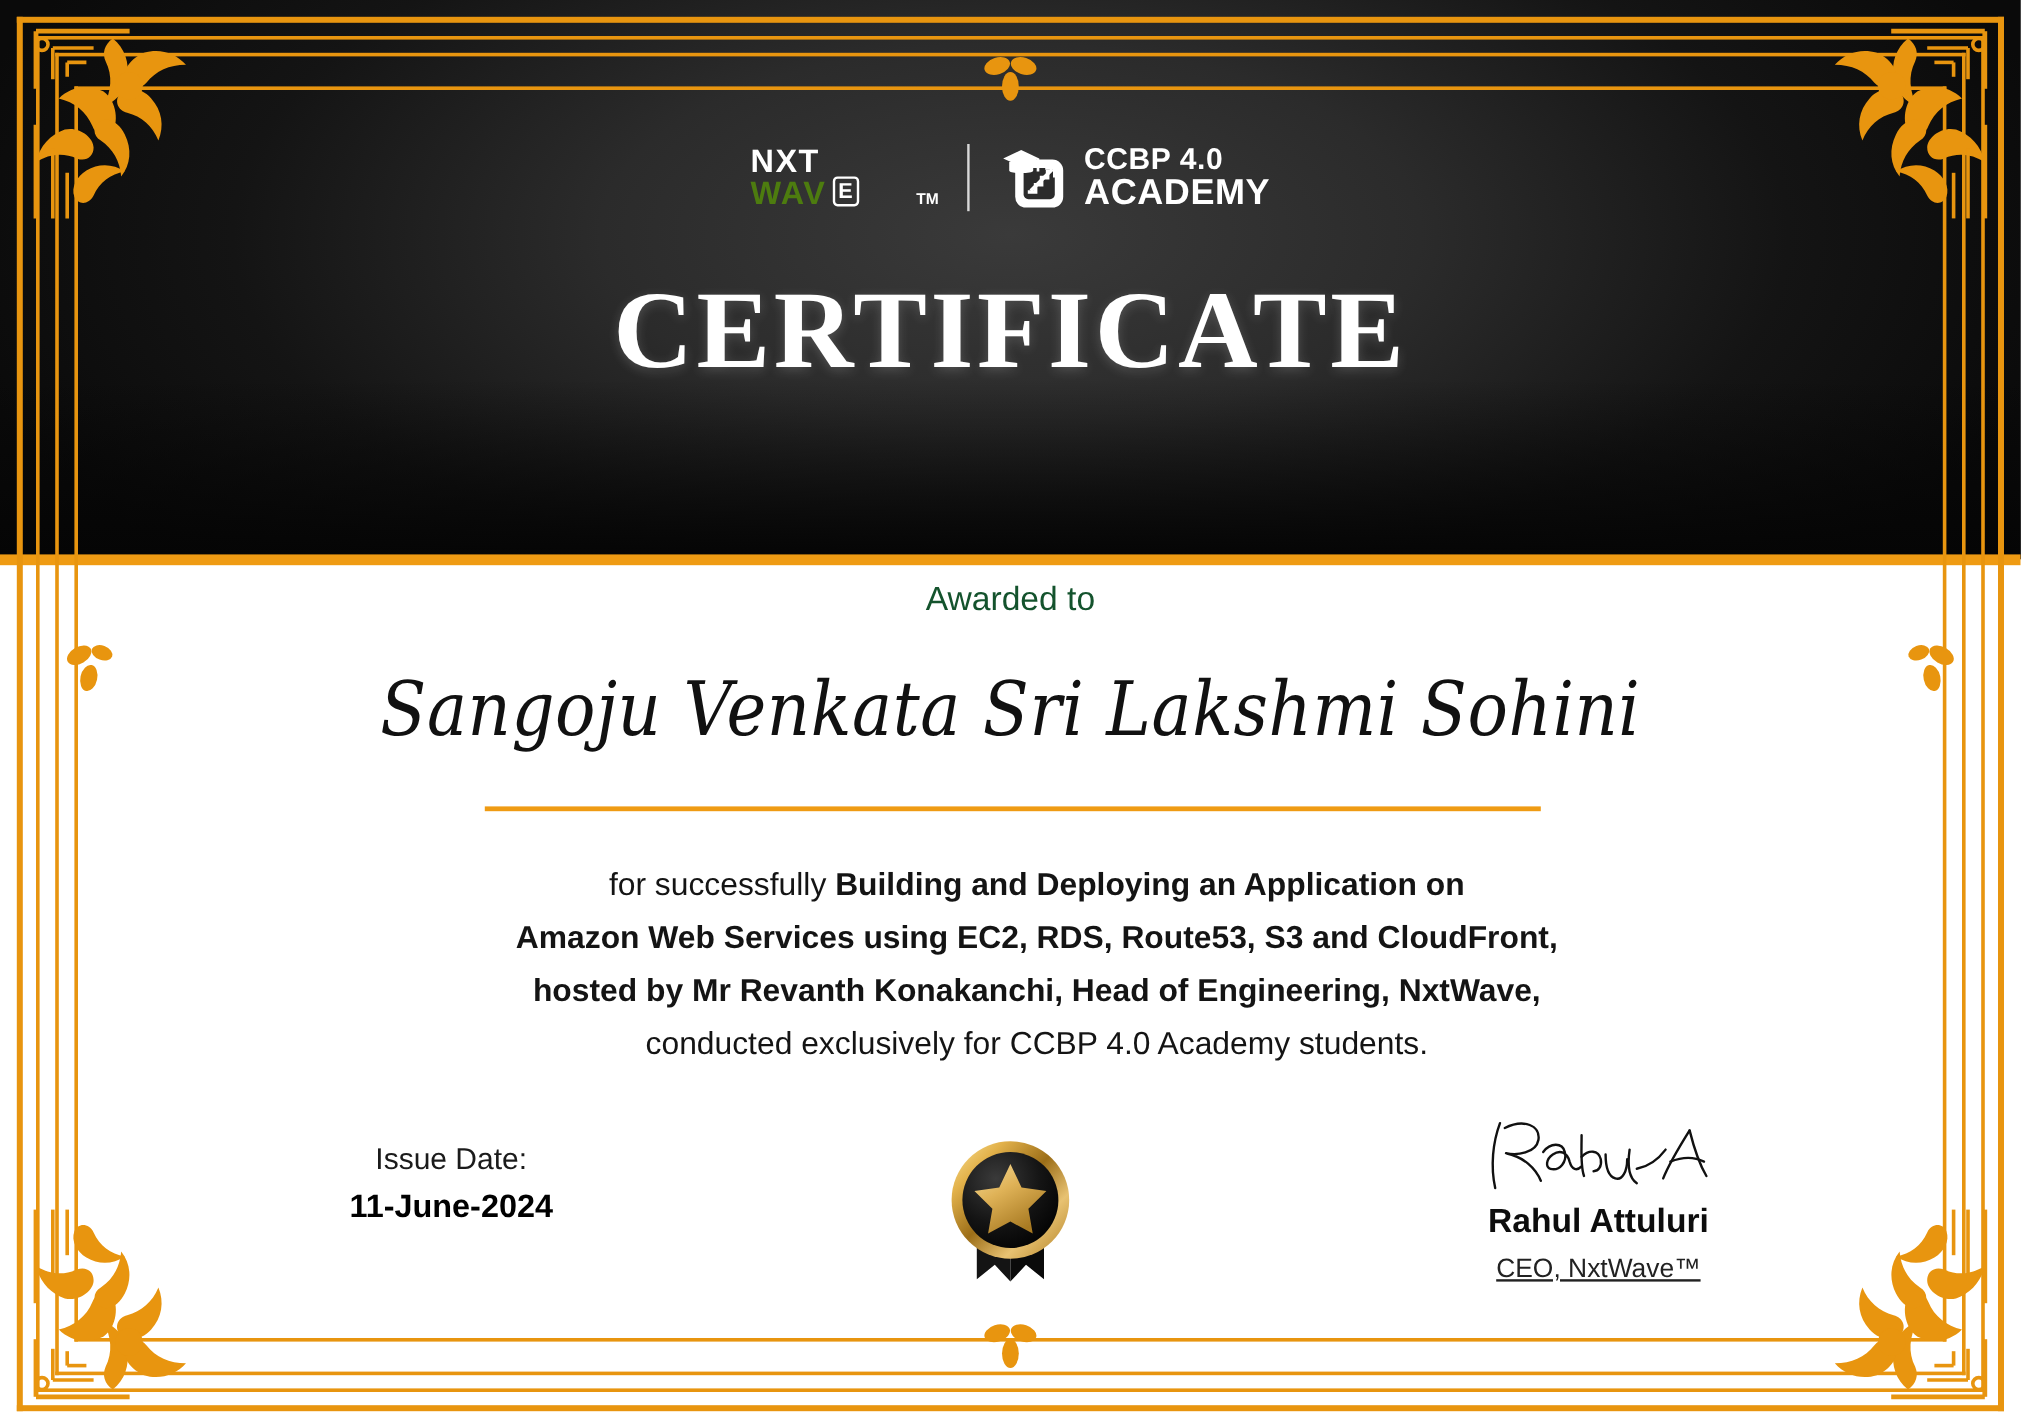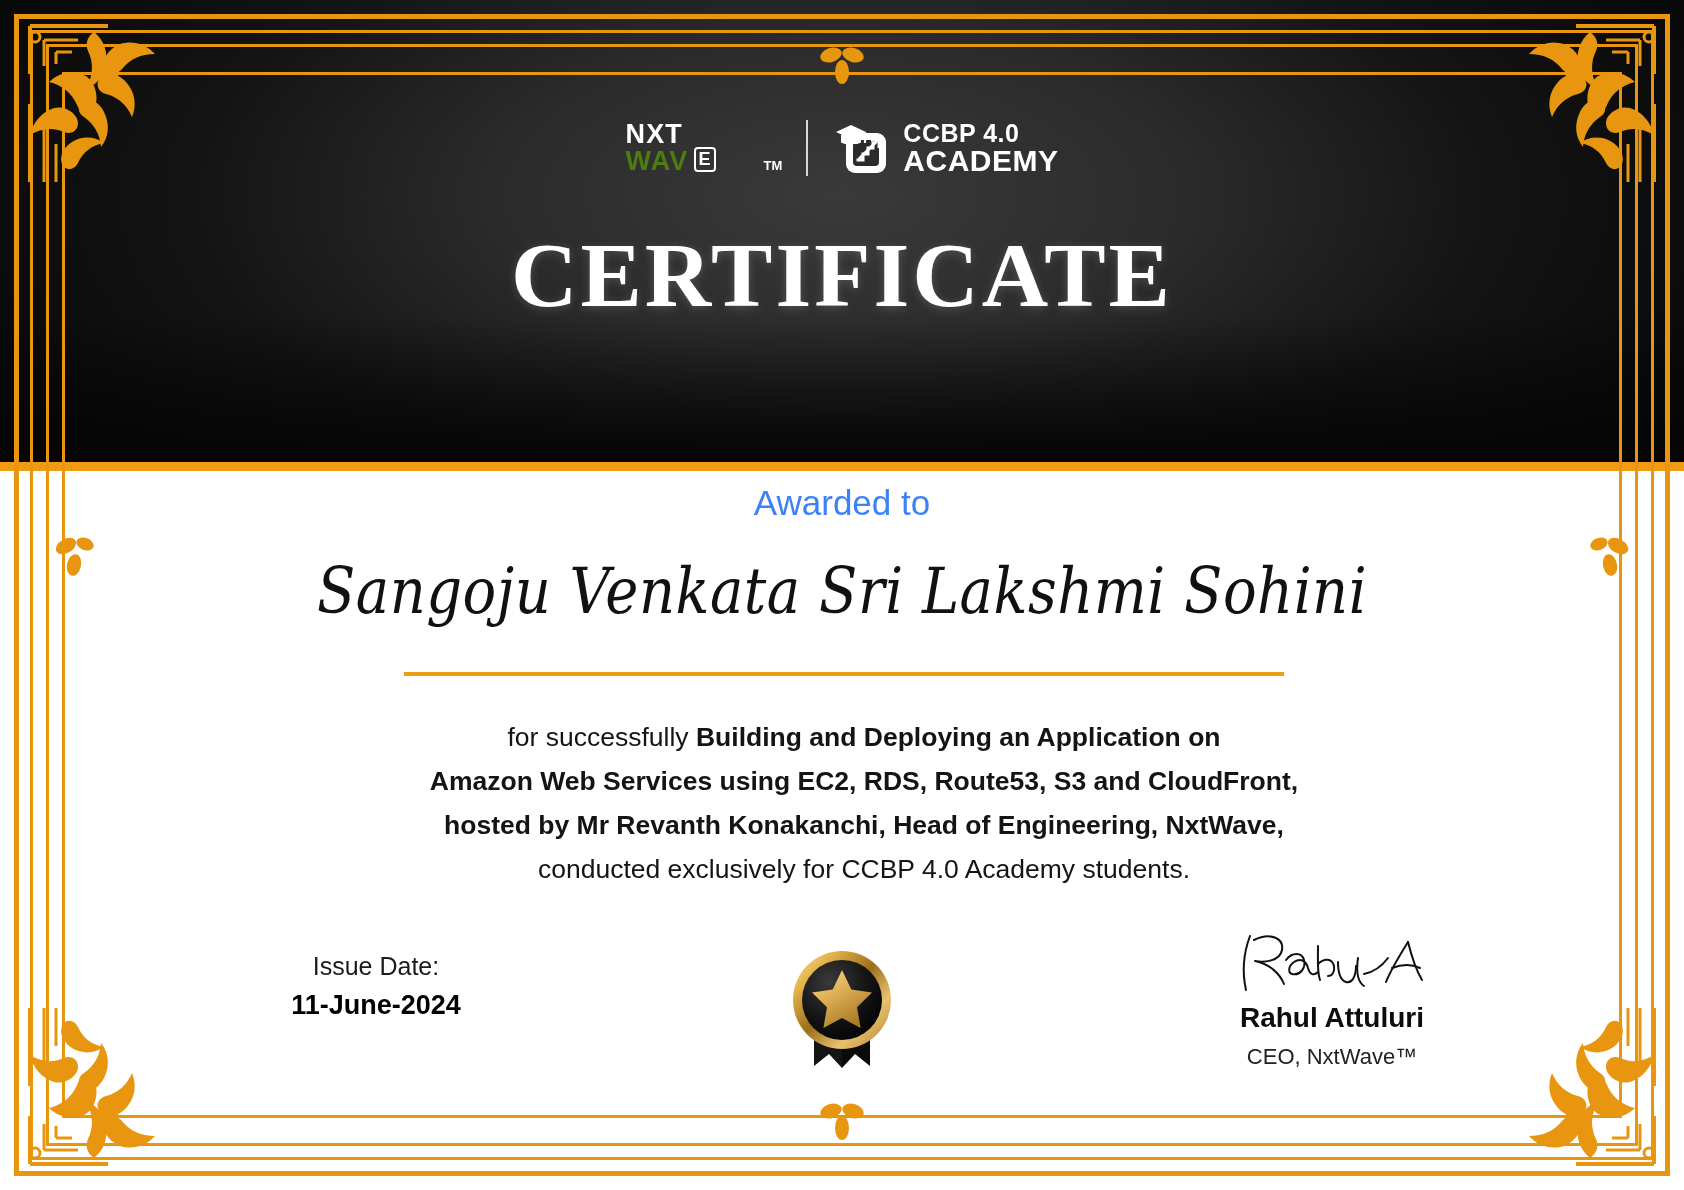--- a/index.html
+++ b/index.html
@@ -103,21 +103,21 @@
   }
   .subtitle {
     position:absolute; left:0; top:345px; width:1684px; text-align:center;
     color:#ffffff; font-family:"Liberation Serif", serif;
     font-size:40px; letter-spacing:3.5px; font-weight:400;
   }
 
   
   .awarded-to {
     position:absolute; left:0; top:483px; width:1684px; text-align:center;
-    color:#3b82f6; font-size:35px; font-weight:400;
+    color:#14532d; font-size:28px; font-weight:400;
   }
   .recipient-name {
     position:absolute; left:0; top:555px; width:1684px; text-align:center;
     color:#111111; font-family:"DejaVu Serif", serif;
     font-size:56px; font-style:italic; font-weight:400; letter-spacing:0.5px;
     transform:scaleY(1.12); transform-origin:center top;
     white-space:nowrap;
   }
   .name-rule {
     position:absolute; left:404px; top:672px; width:880px; height:4px;
@@ -140,21 +140,21 @@
 
   
   .medal { position:absolute; left:50%; transform:translateX(-50%); top:940px; width:136px; height:136px; }
   .medal svg { width:100%; height:100%; display:block; }
 
   
   .sign-block { position:absolute; right:162px; top:930px; width:380px; text-align:center; }
   .sign-mark { width:100%; height:66px; }
   .sign-mark svg { display:block; margin:0 auto; }
   .sign-name { color:#0d0d0d; font-size:28px; font-weight:700; margin-top:6px; }
-  .sign-role { color:#222222; font-size:22px; font-weight:400; margin-top:10px; }
+  .sign-role { color:#222222; font-size:22px; font-weight:400; margin-top:10px;text-decoration:underline; }
 </style>
 </head>
 <body>
 
 <div class="certificate">
 
   <div class="dark-panel">
     <div class="dark-panel-base"></div>
   </div>
   <div class="gold-divider"></div>

